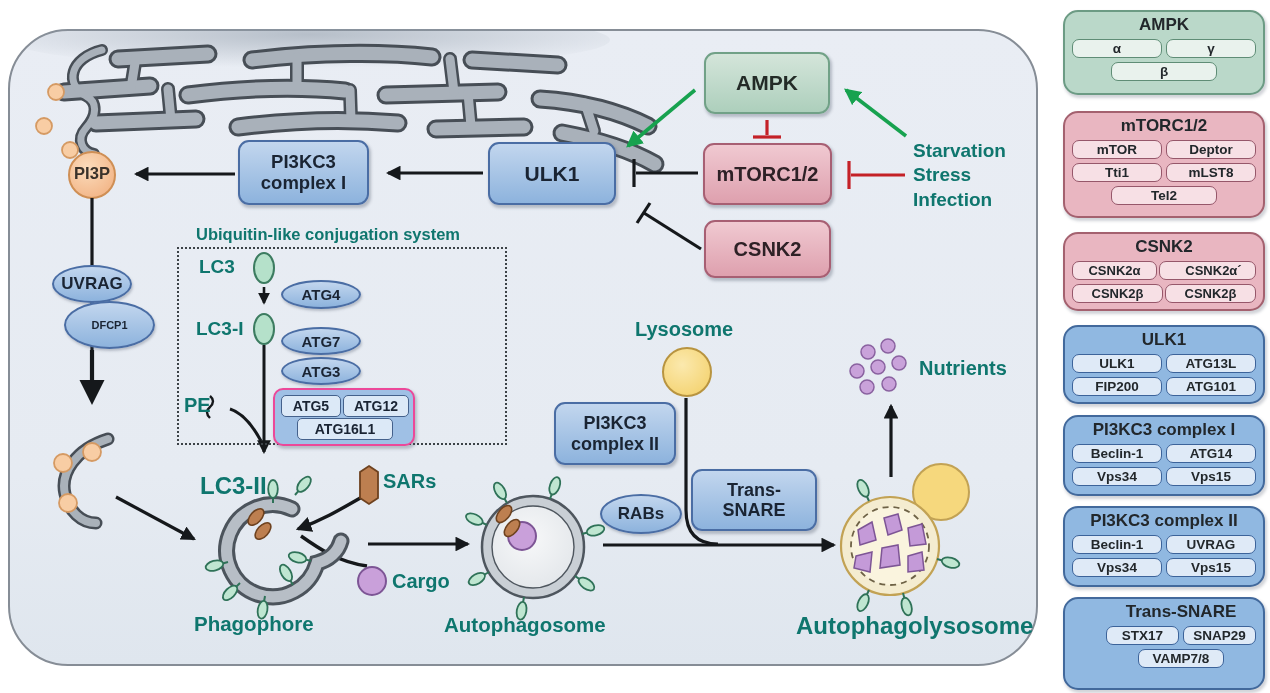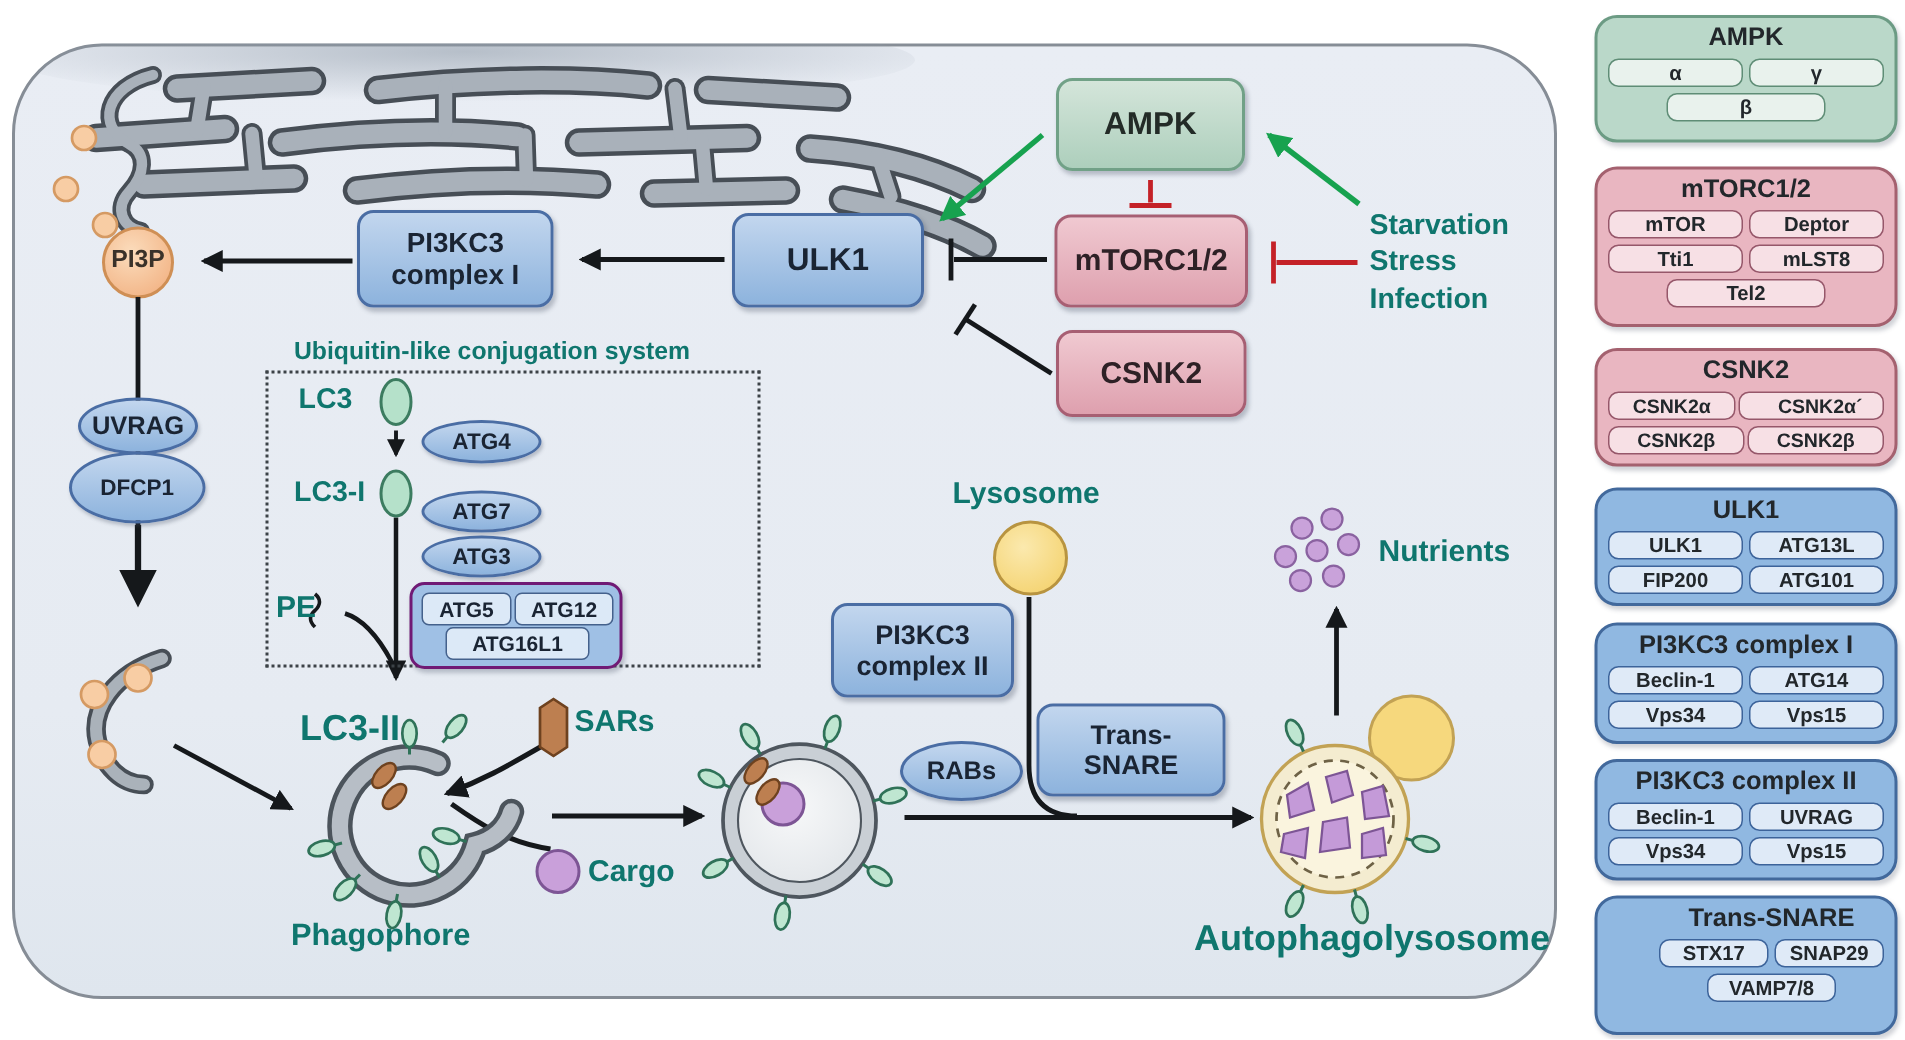--- a/index.html
+++ b/index.html
@@ -11,21 +11,21 @@
   svg.art{position:absolute;left:0;top:0;}
   .node{position:absolute;display:flex;align-items:center;justify-content:center;
         text-align:center;font-weight:700;border:2px solid;box-sizing:border-box;color:#1a2433;}
   .rect{border-radius:11px;box-shadow:1.5px 2.5px 3px rgba(70,80,100,.32);}
   .blue{background:linear-gradient(180deg,#c2d6ee 0%,#8db3dd 100%);border-color:#4a6da4;}
   .green{background:linear-gradient(180deg,#d4e5da 0%,#adcfbc 100%);border-color:#71a187;color:#232b27;}
   .pink{background:linear-gradient(180deg,#f0c9d1 0%,#dea0ae 100%);border-color:#a75f73;color:#2e2126;}
   .ell{border-radius:50%;box-shadow:1px 2px 2.5px rgba(70,80,100,.3);}
   .ml{white-space:pre-line;line-height:1.13;}
   .lbl{position:absolute;font-weight:700;color:#0f766e;}
-  .cassette{position:absolute;border:2px solid #701a75;border-radius:10px;background:#9fc0e5;
+  .cassette{position:absolute;border:2px solid #ec4899;border-radius:10px;background:#9fc0e5;
             box-shadow:1.5px 2.5px 3px rgba(70,80,100,.3);}
   .cpill{position:absolute;background:#dce9f7;border:1.8px solid #44618c;border-radius:5px;
          font-weight:700;font-size:14px;display:flex;align-items:center;justify-content:center;color:#1a2433;}
   .dashed-box{position:absolute;border:2.5px dotted #3c4247;box-sizing:border-box;}
   .card{position:absolute;left:1063px;width:202px;border:2px solid;border-radius:15px;
         box-sizing:border-box;padding:3px 7px 6px;box-shadow:1.5px 2.5px 3px rgba(70,80,100,.25);}
   .ctitle{text-align:center;font-weight:700;font-size:17px;color:#22272b;}
   .crow{display:flex;gap:4px;margin-top:4px;justify-content:center;}
   .pill{flex:1;border:1.7px solid;border-radius:7px;text-align:center;font-weight:700;
         font-size:13.5px;padding:1px 0;color:#22272b;min-width:0;}
@@ -268,21 +268,21 @@
   <div class="node rect pink" style="left:703px;top:143px;width:129px;height:62px;font-size:20px;">mTORC1/2</div>
   <div class="node rect pink" style="left:704px;top:220px;width:127px;height:58px;font-size:20px;">CSNK2</div>
   <div class="node rect blue" style="left:488px;top:142px;width:128px;height:63px;font-size:21px;">ULK1</div>
   <div class="node rect blue ml" style="left:238px;top:140px;width:131px;height:65px;font-size:18.5px;">PI3KC3
 complex I</div>
   <div class="node rect blue ml" style="left:554px;top:402px;width:122px;height:63px;font-size:18px;">PI3KC3
 complex II</div>
   <div class="node rect blue ml" style="left:691px;top:469px;width:126px;height:62px;font-size:18px;">Trans-
 SNARE</div>
   <div class="node ell blue" style="left:52px;top:265px;width:80px;height:38px;font-size:17px;">UVRAG</div>
-  <div class="node ell blue" style="left:46px;top:301px;width:91px;height:48px;font-size:15px;">DFCP1</div>
+  <div class="node ell blue" style="left:64px;top:301px;width:91px;height:48px;font-size:11px;">DFCP1</div>
   <div class="node ell blue" style="left:281px;top:280px;width:80px;height:29px;font-size:15px;">ATG4</div>
   <div class="node ell blue" style="left:281px;top:327px;width:80px;height:28px;font-size:15px;">ATG7</div>
   <div class="node ell blue" style="left:281px;top:357px;width:80px;height:28px;font-size:15px;">ATG3</div>
   <div class="node ell blue" style="left:600px;top:494px;width:82px;height:40px;font-size:17px;">RABs</div>
 
   <div class="cassette" style="left:273px;top:388px;width:138px;height:54px;">
     <div class="cpill" style="left:6px;top:5px;width:58px;height:20px;">ATG5</div>
     <div class="cpill" style="left:68px;top:5px;width:64px;height:20px;">ATG12</div>
     <div class="cpill" style="left:22px;top:28px;width:94px;height:20px;">ATG16L1</div>
   </div>
@@ -292,20 +292,21 @@
 Stress
 Infection</div>
   <div class="lbl" style="left:196px;top:225px;font-size:16.5px;">Ubiquitin-like conjugation system</div>
   <div class="lbl" style="left:199px;top:256px;font-size:19px;">LC3</div>
   <div class="lbl" style="left:196px;top:318px;font-size:19px;">LC3-I</div>
   <div class="lbl" style="left:184px;top:394px;font-size:20px;">PE</div>
   <div class="lbl" style="left:200px;top:472px;font-size:24px;">LC3-II</div>
   <div class="lbl" style="left:383px;top:470px;font-size:20px;">SARs</div>
   <div class="lbl" style="left:392px;top:570px;font-size:20px;">Cargo</div>
   <div class="lbl" style="left:194px;top:612px;font-size:20.5px;">Phagophore</div>
+  <div class="lbl" style="left:444px;top:613px;font-size:20.5px;">Autophagosome</div>
   <div class="lbl" style="left:635px;top:318px;font-size:20px;">Lysosome</div>
   <div class="lbl" style="left:796px;top:612px;font-size:24px;">Autophagolysosome</div>
   <div class="lbl" style="left:919px;top:357px;font-size:20px;">Nutrients</div>
 
   <div class="card cgreen" style="top:10px;height:85px;">
     <div class="ctitle">AMPK</div>
     <div class="crow">
       <div class="pill">α</div>
       <div class="pill">γ</div>
     </div>

